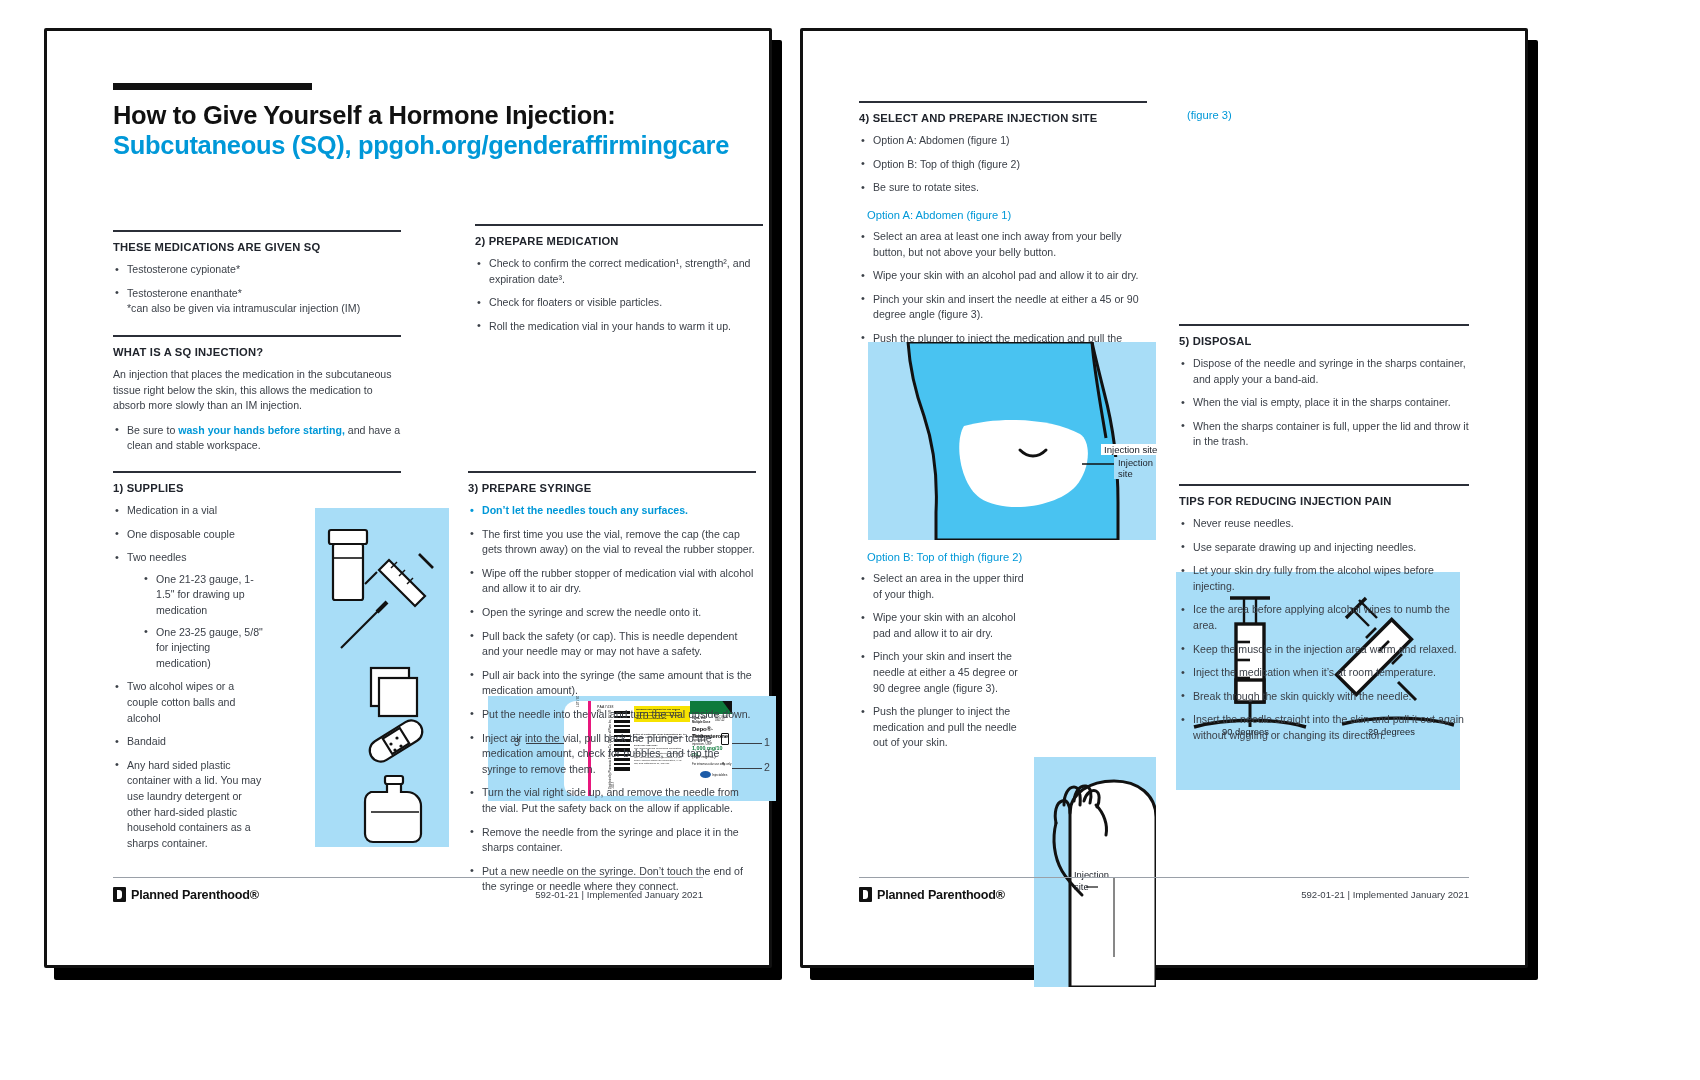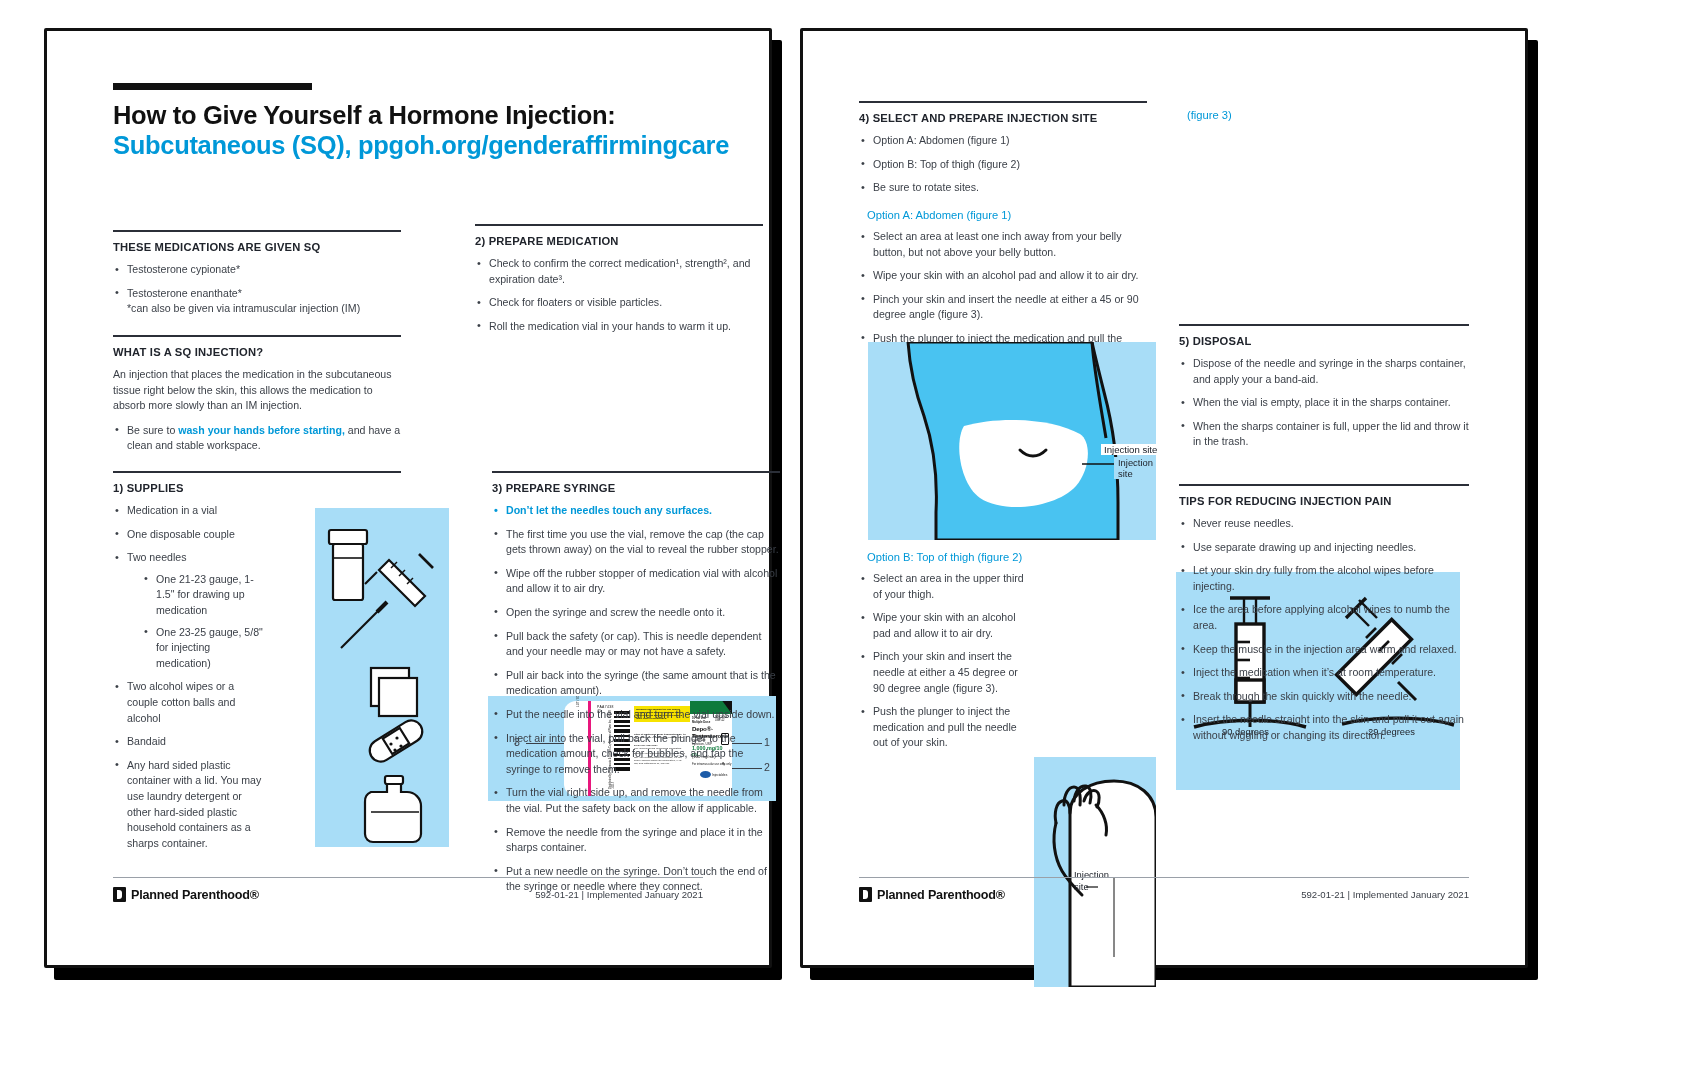--- a/index.html
+++ b/index.html
@@ -377,21 +377,21 @@
             <div style="position:absolute; left:31px; top:32px; width:6px; height:10px; border:0.6px solid #111; border-radius:1px;"></div>
           </div>
         </div>
 
         <div class="callout-line" style="left:244px; top:47px; width:30px;"></div>
         <div style="position:absolute; left:276px; top:40px;" class="callout-num">1</div>
         <div class="callout-line" style="left:244px; top:72px; width:30px;"></div>
         <div style="position:absolute; left:276px; top:65px;" class="callout-num">2</div>
       </div>
 
-      <div class="col" style="left:445px; top:440px; width:288px;">
+      <div class="col" style="left:421px; top:440px; width:288px;">
         <div class="rule"></div>
         <div class="sec-head">3) PREPARE SYRINGE</div>
         <ul class="bl">
           <li class="blue"><span>Don’t let the needles touch any surfaces.</span></li>
           <li><span>The first time you use the vial, remove the cap (the cap gets thrown away) on the vial to reveal the rubber stopper.</span></li>
           <li><span>Wipe off the rubber stopper of medication vial with alcohol and allow it to air dry.</span></li>
           <li><span>Open the syringe and screw the needle onto it.</span></li>
           <li><span>Pull back the safety (or cap). This is needle dependent and your needle may or may not have a safety.</span></li>
           <li><span>Pull air back into the syringe (the same amount that is the medication amount).</span></li>
           <li><span>Put the needle into the vial and turn the vial upside down.</span></li>

